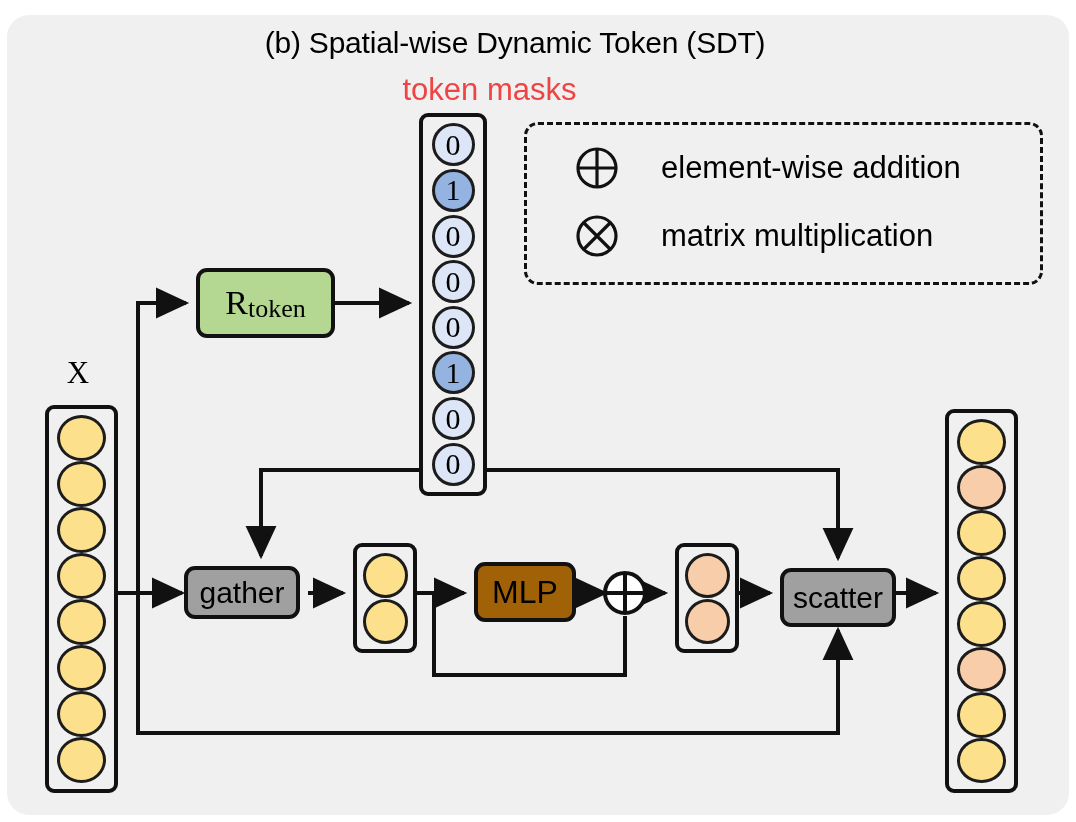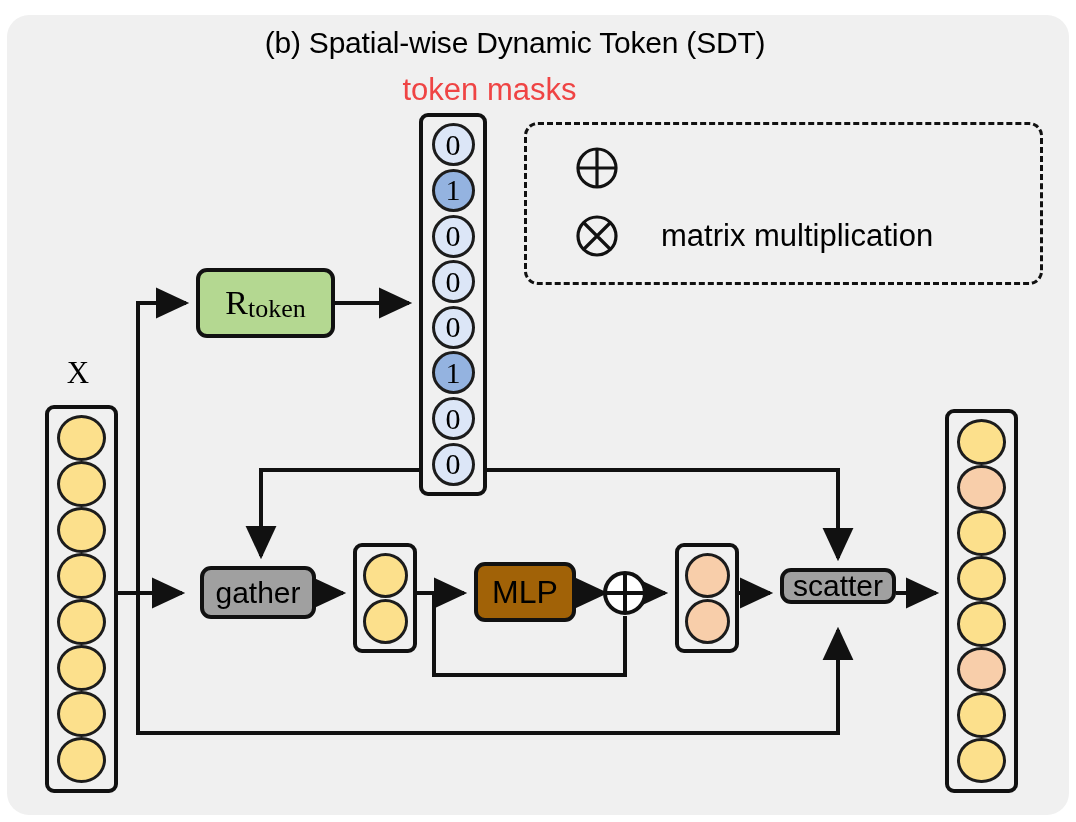--- a/index.html
+++ b/index.html
@@ -124,31 +124,31 @@
     color: #000;
   }
   #rtoken-box {
     left: 196px; top: 268px; width: 139px; height: 70px;
     background: #b4d891;
     font-family: "Liberation Serif", serif;
     font-size: 34px;
   }
   #rtoken-box sub { font-size: 26px; vertical-align: baseline; position: relative; top: 6px; }
   #gather-box {
-    left: 200px; top: 566px; width: 116px; height: 53px;
+    left: 184px; top: 566px; width: 116px; height: 53px;
     background: #a0a0a0;
     font-size: 30px;
   }
   #mlp-box {
     left: 474px; top: 562px; width: 102px; height: 60px;
     background: #a16207;
     font-size: 32px;
   }
   #scatter-box {
-    left: 780px; top: 568px; width: 116px; height: 36px;
+    left: 780px; top: 568px; width: 116px; height: 59px;
     background: #a0a0a0;
     font-size: 30px;
   }
 
   
   #legend {
     position: absolute;
     left: 524px; top: 122px;
     width: 519px; height: 163px;
     border: 3px dashed #111;
@@ -258,20 +258,21 @@
   </div>
 
   <div id="legend">
     <div class="legend-row r0">
       <span class="legend-sym">
         <svg width="46" height="46" viewBox="0 0 46 46">
           <circle cx="23" cy="23" r="19" fill="none" stroke="#111" stroke-width="3.2"></circle>
           <path d="M4,23 L42,23 M23,4 L23,42" stroke="#111" stroke-width="3.2"></path>
         </svg>
       </span>
+      <span class="legend-text">element-wise addition</span>
     </div>
     <div class="legend-row r1">
       <span class="legend-sym">
         <svg width="46" height="46" viewBox="0 0 46 46">
           <circle cx="23" cy="23" r="19" fill="none" stroke="#111" stroke-width="3.2"></circle>
           <path d="M9.5,9.5 L36.5,36.5 M36.5,9.5 L9.5,36.5" stroke="#111" stroke-width="3.2"></path>
         </svg>
       </span>
       <span class="legend-text">matrix multiplication</span>
     </div>

